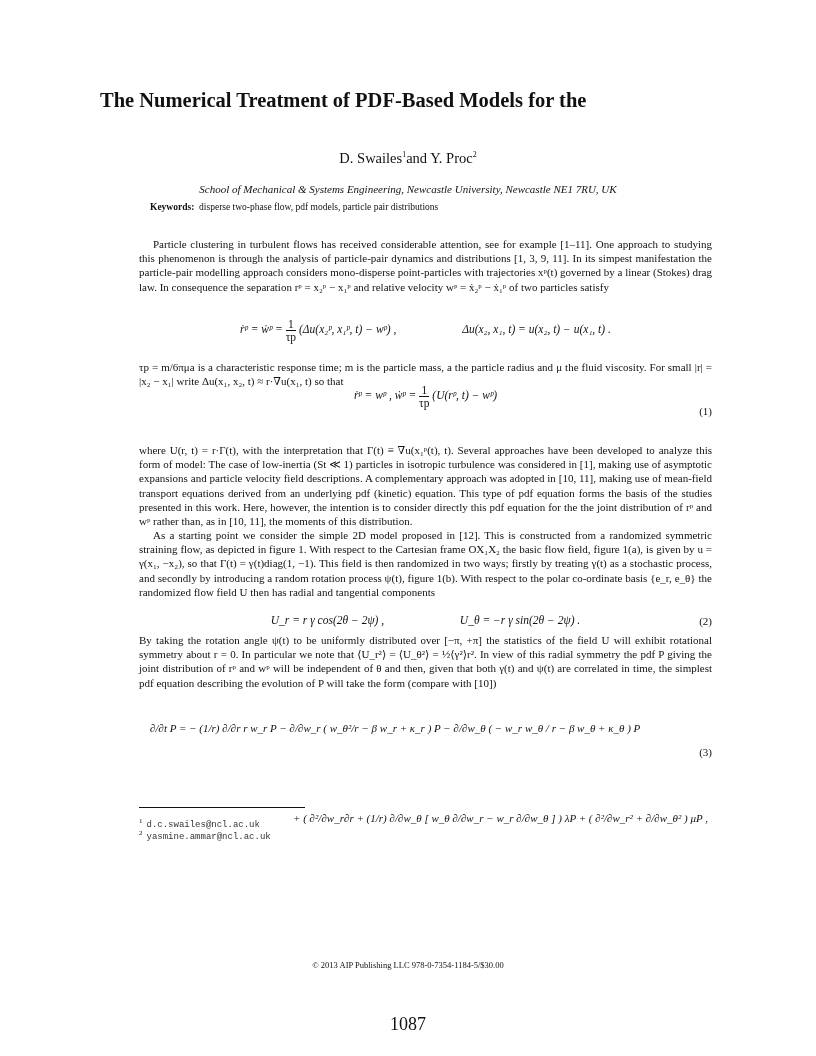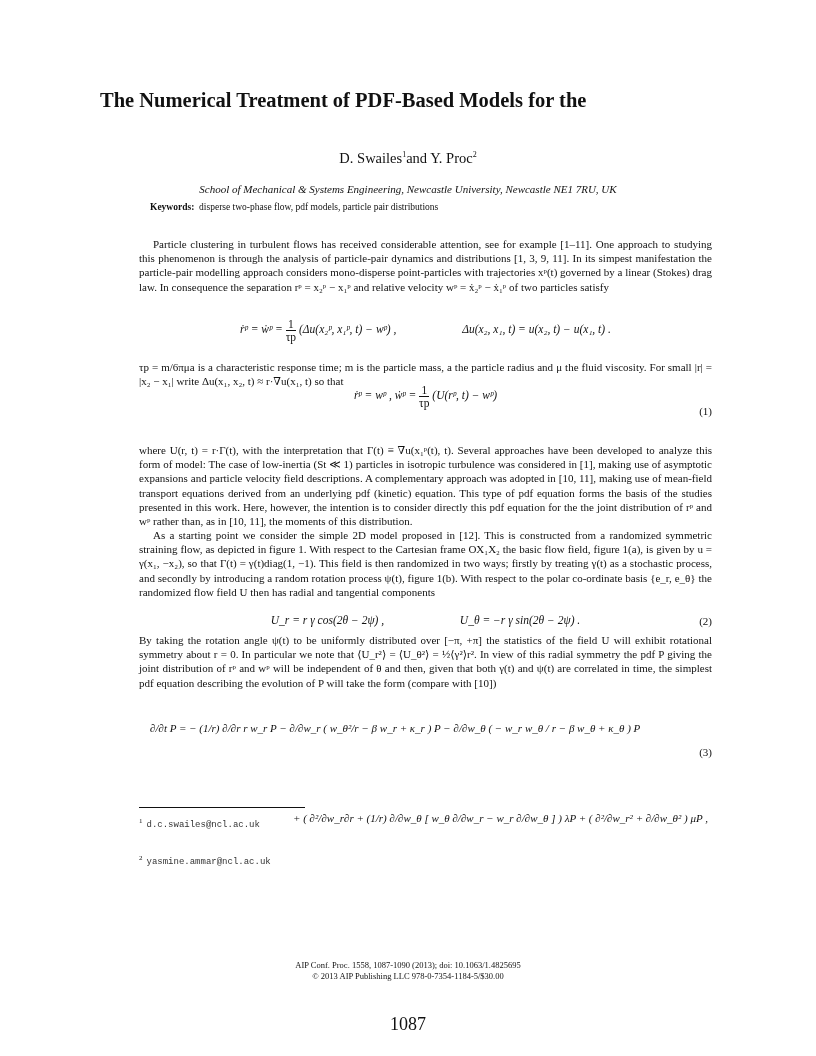--- a/index.html
+++ b/index.html
@@ -85,22 +85,21 @@
 <div class="abs para" style="top:633px;">By taking the rotation angle ψ(t) to be uniformly distributed over [−π, +π] the statistics of the field U will exhibit rotational symmetry about r = 0. In particular we note that ⟨U_r²⟩ = ⟨U_θ²⟩ = ½⟨γ²⟩r². In view of this radial symmetry the pdf P giving the joint distribution of rᵖ and wᵖ will be independent of θ and then, given that both γ(t) and ψ(t) are correlated in time, the simplest pdf equation describing the evolution of P will take the form (compare with [10])</div>
 
 <div class="abs eq" style="top:722px;left:150px;width:540px;text-align:left;font-size:11px;">∂/∂t P  =  − (1/r) ∂/∂r r w_r P  −  ∂/∂w_r ( w_θ²/r − β w_r + κ_r ) P  −  ∂/∂w_θ ( − w_r w_θ / r − β w_θ + κ_θ ) P</div>
 <div class="abs eq" style="top:812px;left:278px;width:430px;text-align:right;font-size:11px;">+  ( ∂²/∂w_r∂r + (1/r) ∂/∂w_θ [ w_θ ∂/∂w_r − w_r ∂/∂w_θ ] ) λP  +  ( ∂²/∂w_r² + ∂/∂w_θ² ) μP ,</div>
 <div class="abs eqnum" style="top:746px;">(3)</div>
 
 <div class="abs fnrule"></div>
 <div class="abs fn" style="top:817px;">
   <sup>1</sup><span>d.c.swailes@ncl.ac.uk</span>
 </div>
-<div class="abs fn" style="top:854px;">
+<div class="abs fn" style="top:829px;">
   <sup>2</sup><span>yasmine.ammar@ncl.ac.uk</span>
 </div>
 
 <div class="abs footer" style="top:960px;">
-  <div>AIP Conf. Proc. 1558, 1087-1090 (2013); doi: 10.1063/1.4825695</div>
   <div>© 2013 AIP Publishing LLC 978-0-7354-1184-5/$30.00</div>
 </div>
 
 <div class="abs pageno">1087</div>
 
 </body></html>

